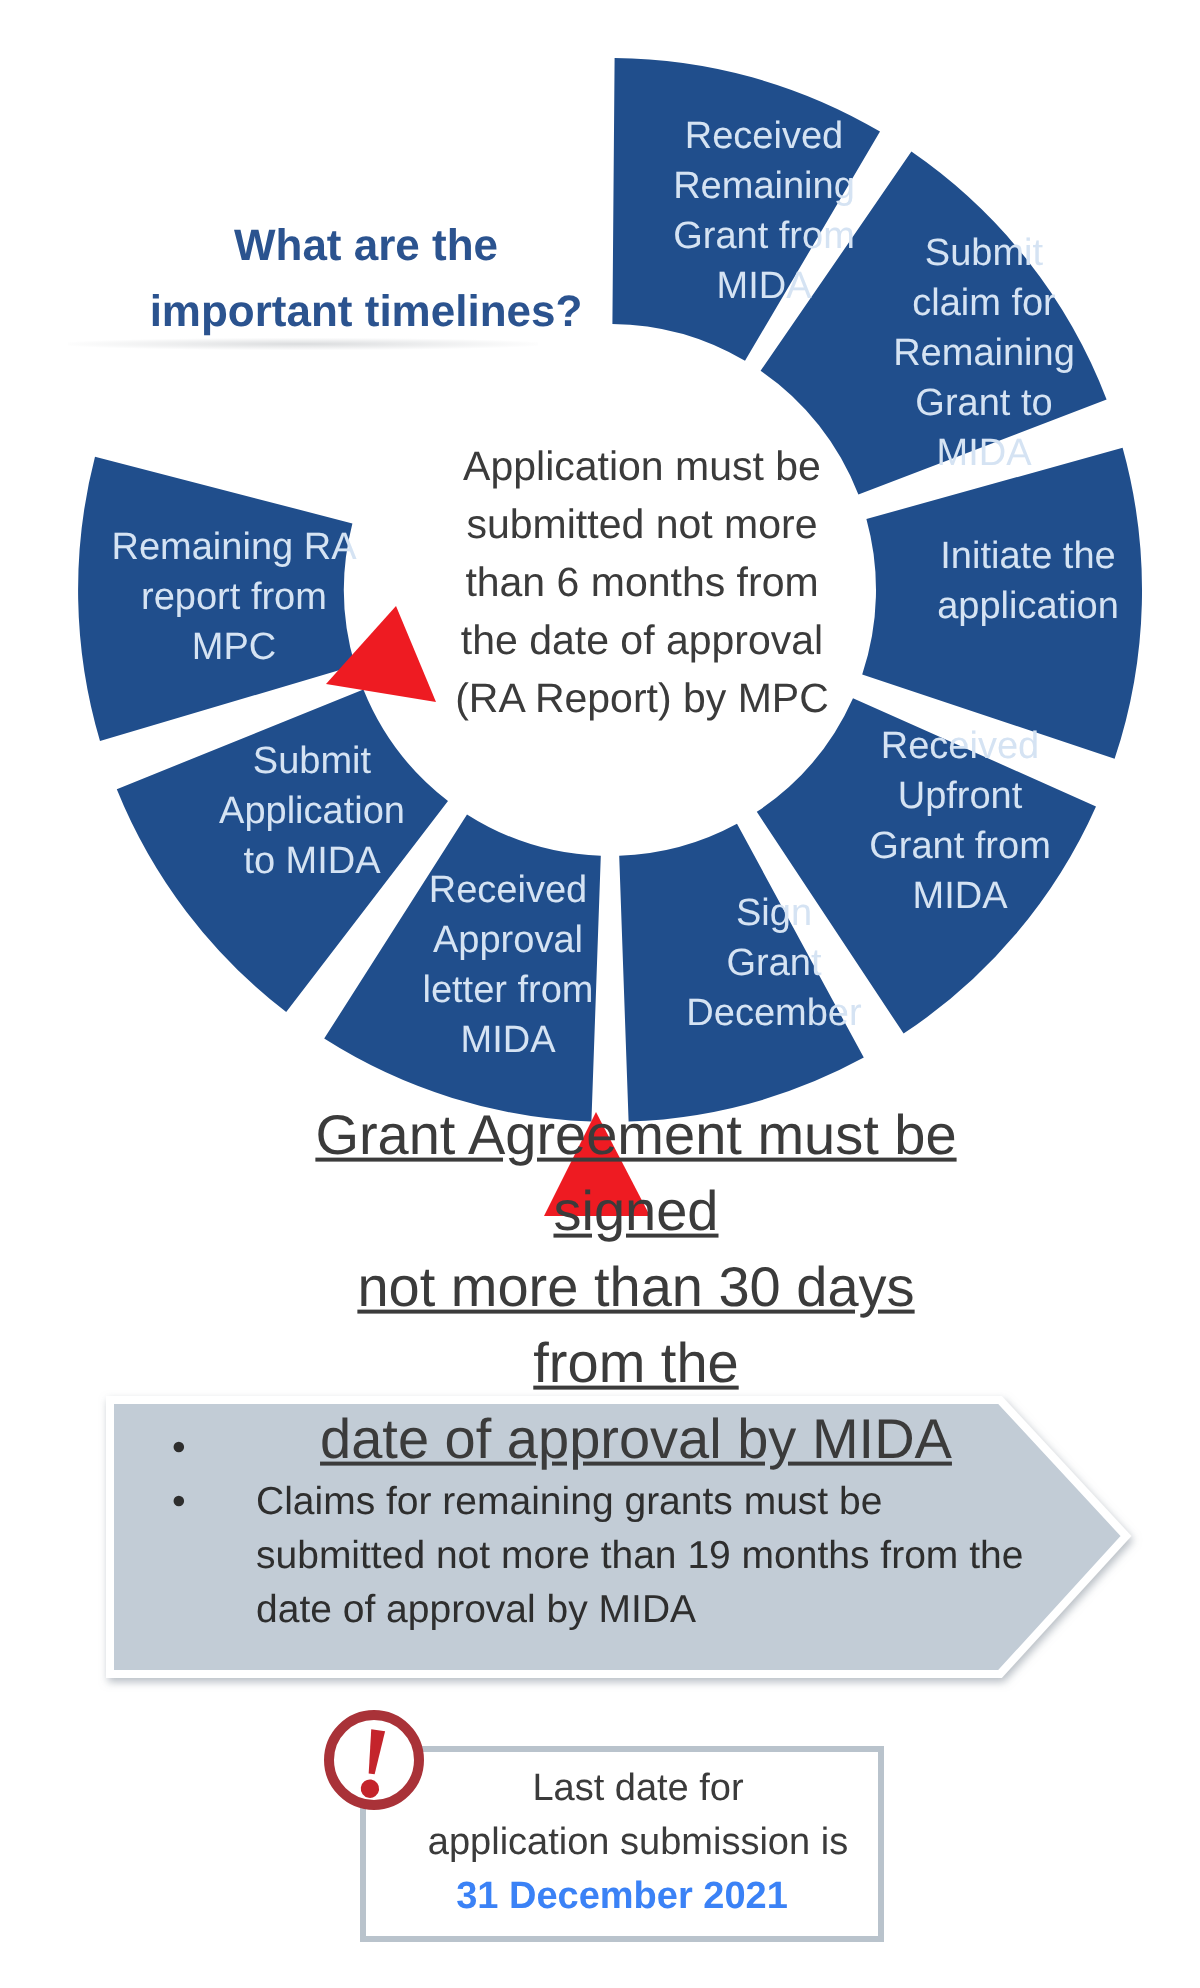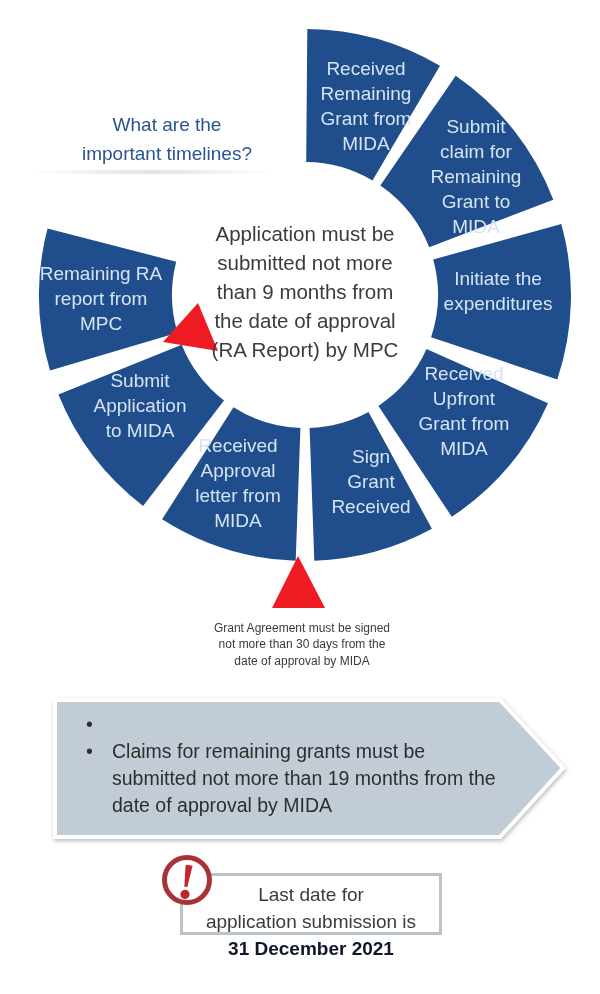--- a/index.html
+++ b/index.html
@@ -3,56 +3,56 @@
 <meta charset="utf-8">
 <style>
   html,body{margin:0;padding:0;}
   body{
     width:600px;height:994px;position:relative;background:#ffffff;
     font-family:"Liberation Sans","DejaVu Sans",sans-serif;
     overflow:hidden;
   }
   .abs{position:absolute;}
   .centered{transform:translate(-50%,-50%);text-align:center;}
-  .prewrap{white-space:pre-line;}
+  .prewrap{white-space:pre-line;margin-left:16px;}
   #stage-svg{position:absolute;left:0;top:0;}
   .wedge{fill:var(--segment);}
   .red-tri{fill:var(--red);}
   .chevron-poly{fill:var(--callout);stroke:#ffffff;stroke-width:4;}
   .seg-label{
     color:var(--segment-label);
     font-size:19px;line-height:1.32;
   }
   .page-title{
-    color:var(--title);font-weight:normal;
-    font-size:19px;line-height:1.5;
+    color:var(--title);font-weight:bold;
+    font-size:22px;line-height:1.5;
   }
   .title-shadow{
     left:34px;top:169px;width:235px;height:6px;
     background:radial-gradient(ellipse at center, rgba(150,155,160,0.35) 0%, rgba(150,155,160,0) 75%);
   }
   .center-note{
     color:var(--body);font-size:20.5px;line-height:1.42;width:220px;
   }
   .agreement-note{
-    color:var(--body);font-size:12px;line-height:1.36;width:340px;
+    color:var(--body);font-size:28px;line-height:1.36;width:340px;text-decoration:underline;
   }
   .callout-text{
     left:80px;top:711px;width:442px;color:#2e2e2e;
     font-size:19.5px;line-height:1.38;
   }
   .bullet-row{display:flex;align-items:flex-start;}
   .bullet-dot{width:26px;flex:0 0 26px;text-align:left;padding-left:6px;}
   .deadline-box{
-    left:180px;top:873px;width:262px;height:62px;box-sizing:border-box;
+    left:180px;top:873px;width:262px;height:98px;box-sizing:border-box;
     background:#ffffff;border:3px solid var(--box-border);
     color:var(--body);font-size:19px;line-height:1.42;
     text-align:center;padding-top:6px;
   }
-  .deadline-date{font-weight:bold;color:#0f172a;}
+  .deadline-date{font-weight:bold;color:#3b82f6;}
   #warning-icon-svg{position:absolute;left:159px;top:852px;z-index:5;}
 </style>
 </head>
 <body>
 
 <svg id="stage-svg" width="600" height="994" viewBox="0 0 600 994">
   <defs>
     <filter id="ds" x="-20%" y="-20%" width="140%" height="140%">
       <feDropShadow dx="1" dy="2" stdDeviation="2.2" flood-color="#8f99a3" flood-opacity="0.65"></feDropShadow>
     </filter>
@@ -84,42 +84,42 @@
 <div class="abs centered seg-label prewrap" style="left:366px;top:106px;width:120px;">Received
 Remaining
 Grant from
 MIDA</div>
 <div class="abs centered seg-label prewrap" style="left:476px;top:177px;width:110px;">Submit
 claim for
 Remaining
 Grant to
 MIDA</div>
 <div class="abs centered seg-label prewrap" style="left:498px;top:291px;width:140px;">Initiate the
-expenditures</div>
+application</div>
 <div class="abs centered seg-label prewrap" style="left:464px;top:411px;width:120px;">Received
 Upfront
 Grant from
 MIDA</div>
 <div class="abs centered seg-label prewrap" style="left:371px;top:482px;width:130px;">Sign
 Grant
-Received</div>
+December</div>
 <div class="abs centered seg-label prewrap" style="left:238px;top:483px;width:130px;">Received
 Approval
 letter from
 MIDA</div>
 <div class="abs centered seg-label prewrap" style="left:140px;top:406px;width:140px;">Submit
 Application
 to MIDA</div>
 <div class="abs centered seg-label prewrap" style="left:101px;top:299px;width:140px;">Remaining RA
 report from
 MPC</div>
 
 <div class="abs centered center-note prewrap" style="left:305px;top:292px;">Application must be
 submitted not more
-than 9 months from
+than 6 months from
 the date of approval
 (RA Report) by MPC</div>
 
 <div class="abs centered agreement-note prewrap" style="left:302px;top:644px;">Grant Agreement must be signed
 not more than 30 days from the
 date of approval by MIDA</div>
 
 <div class="abs callout-text">
   <div class="bullet-row">
     <span class="bullet-dot">•</span>

